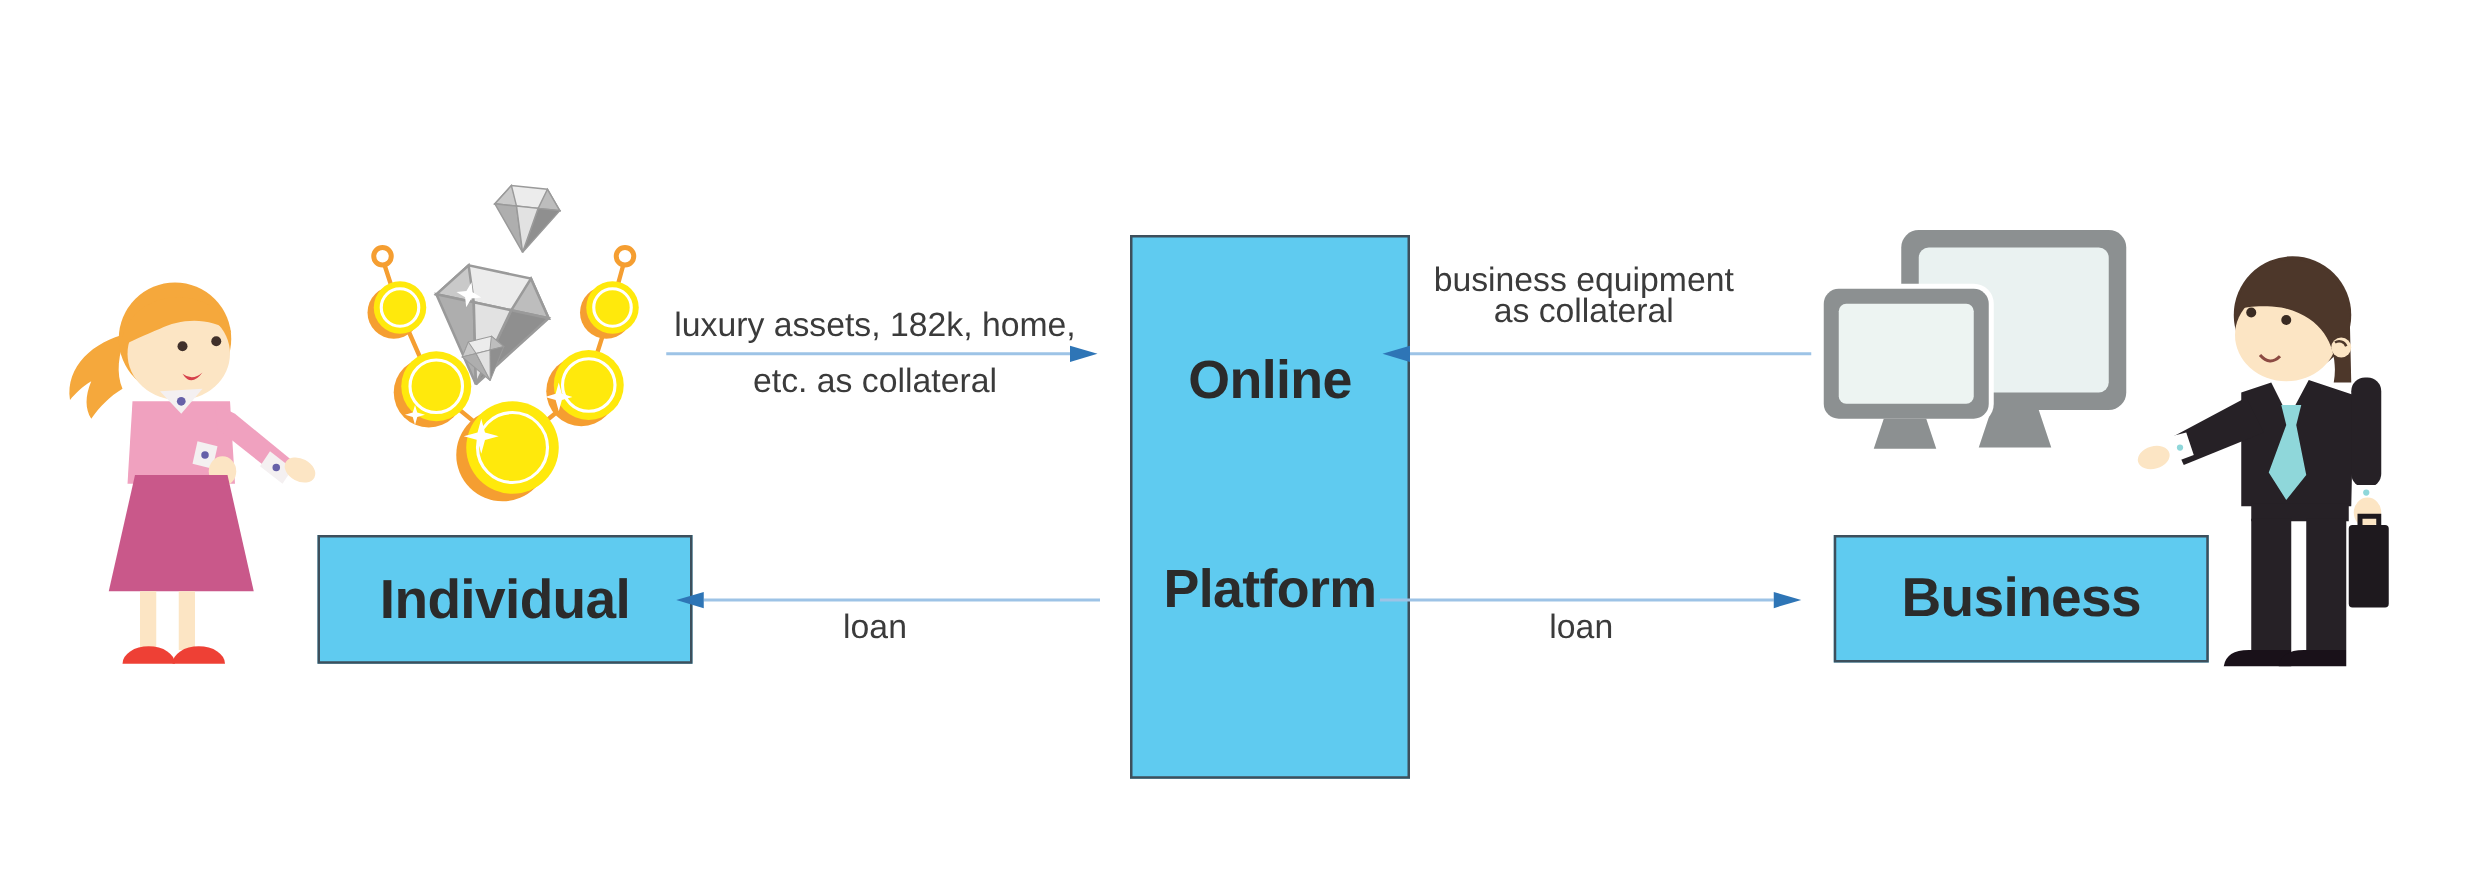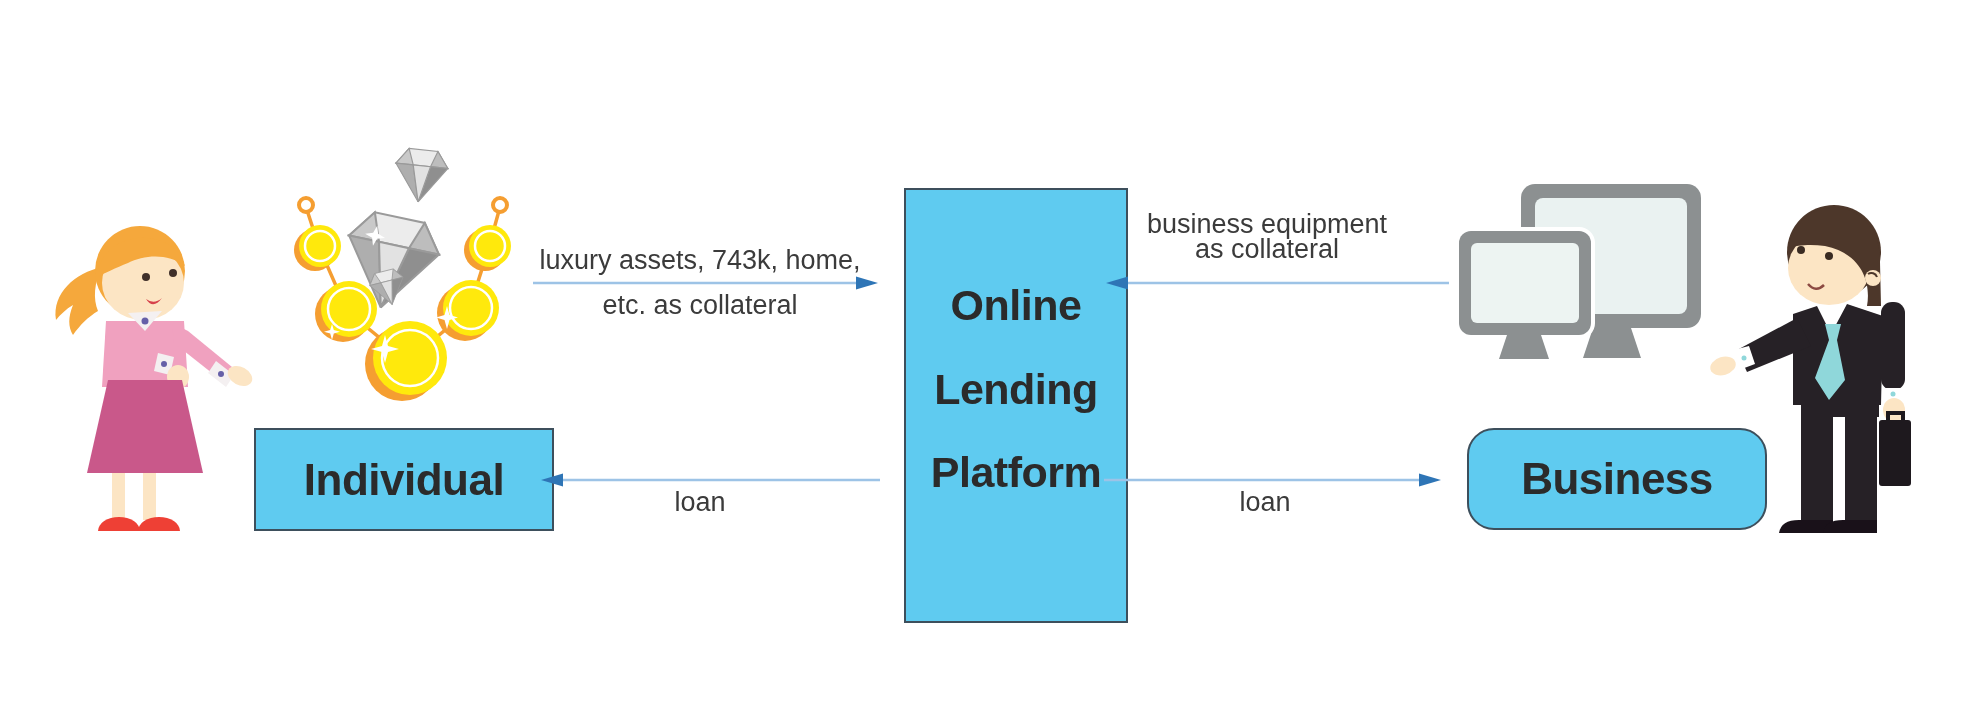--- a/index.html
+++ b/index.html
@@ -10,21 +10,21 @@
   }
   .node{
     position:absolute;box-sizing:border-box;
     background:var(--node-fill,#5fcbf0);
     border:2px solid var(--node-border,#3d4f5c);
     color:var(--node-text,#2b2b2b);
     font-weight:bold;letter-spacing:-0.5px;
     display:flex;align-items:center;justify-content:center;margin-left:24px;
   }
   .node-individual{left:230px;top:428px;width:300px;height:103px;font-size:44px;}
-  .node-business{left:1443px;top:428px;width:300px;height:102px;font-size:44px;border-radius:27px;}
+  .node-business{left:1443px;top:428px;width:300px;height:102px;font-size:44px;}
   .node-platform{left:880px;top:188px;width:224px;height:435px;font-size:43px;display:block;}
   .pline{position:absolute;width:100%;text-align:center;transform:translateY(-50%);}
   .p1{top:115px}.p2{top:199px}.p3{top:282px}
   .lbl{
     position:absolute;transform:translate(-50%,-50%);
     font-size:27px;color:var(--edge-label,#3b3b3b);white-space:nowrap;
   }
   .arrows{position:absolute;left:0;top:0;}
   .edge-line{stroke:var(--edge-line,#9dc3e6);stroke-width:2.5;}
   .edge-head{fill:var(--edge-arrowhead,#2e75b6);}
@@ -188,21 +188,20 @@
       <path d="M118,333 Q120,320 138,320 L172,320 L172,333 Z" fill="#191119"></path>
     </g>
   </svg>
 
   <div class="node node-individual">
     <span>Individual</span>
   </div>
 
   <div class="node node-platform">
     <div class="pline p1">Online</div>
-    <div class="pline p2">Lending</div>
     <div class="pline p3">Platform</div>
   </div>
 
   <div class="node node-business">
     <span>Business</span>
   </div>
 
   <svg class="arrows" width="1978" height="702" viewBox="0 0 1978 702">
     <g>
       <line class="edge-line" x1="533" y1="283" x2="858" y2="283"></line>
@@ -215,21 +214,21 @@
     <g>
       <line class="edge-line" x1="880" y1="480" x2="563" y2="480"></line>
       <polygon class="edge-head" points="541,480 563,473.5 563,486.5"></polygon>
     </g>
     <g>
       <line class="edge-line" x1="1104" y1="480" x2="1419" y2="480"></line>
       <polygon class="edge-head" points="1441,480 1419,473.5 1419,486.5"></polygon>
     </g>
   </svg>
 
-  <div class="lbl" style="left:700px;top:260px">luxury assets, 743k, home,</div>
+  <div class="lbl" style="left:700px;top:260px">luxury assets, 182k, home,</div>
   <div class="lbl" style="left:1267px;top:224px">business equipment</div>
 
   <div class="lbl" style="left:700px;top:305px">etc. as collateral</div>
   <div class="lbl" style="left:1267px;top:249px">as collateral</div>
 
   <div class="lbl" style="left:700px;top:502px">loan</div>
   <div class="lbl" style="left:1265px;top:502px">loan</div>
 
 </div>
 

